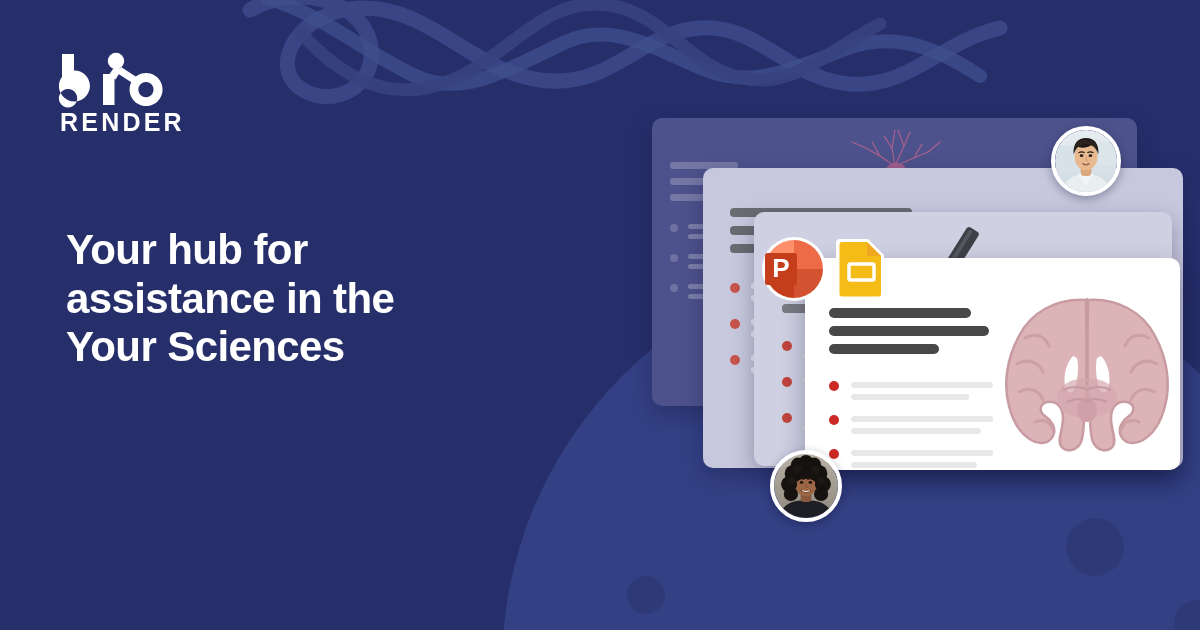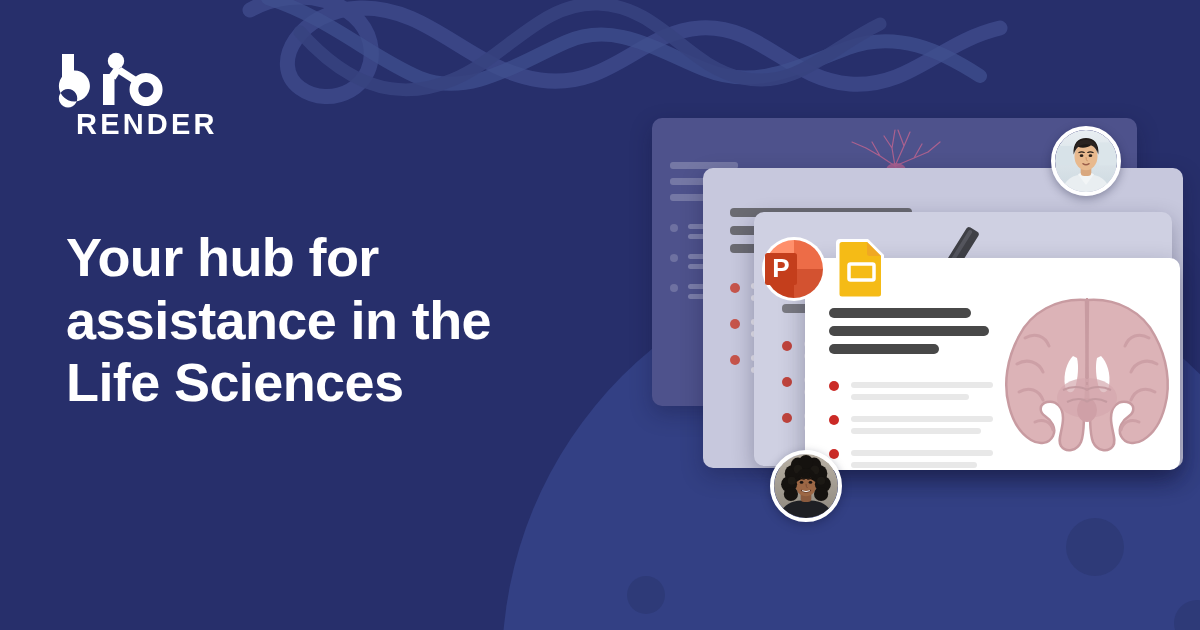--- a/index.html
+++ b/index.html
@@ -19,35 +19,35 @@
     background:#334084;
   }
   #bigCircle { left:502px; top:256px; width:820px; height:820px; }
   .dot-deco { position:absolute; border-radius:50%; background:#2e3a78; }
 
   
   #logo { position:absolute; left:58px; top:52px; width:190px; }
   #logoMark { display:block; }
   #logoWord {
     color:#ffffff;
-    font-size:29px;
+    font-size:25px;
     font-weight:bold;
     letter-spacing:3.2px;
     margin-top:2px;
-    margin-left:18px;
+    margin-left:2px;
     line-height:1;
   }
 
   
   #headline {
     position:absolute;
     left:66px; top:226px;
     width:520px;
     color:#ffffff;
-    font-size:54px;
+    font-size:42px;
     font-weight:bold;
     line-height:1.16;
     letter-spacing:-0.6px;
   }
   #headline .ln { display:block; white-space:nowrap; }
 
   
   #deck { position:absolute; left:0; top:0; width:1200px; height:630px; }
   .slide { position:absolute; border-radius:10px; }
 
@@ -123,21 +123,21 @@
       <path d="M88,21 a16.5,16.5 0 1 0 0.1,0 z M88,30 a7.6,7.6 0 1 1 -0.1,0 z" fill="#ffffff" fill-rule="evenodd"></path>
 
       <path d="M63,15 L80,26 L76,32 L59,21 Z" fill="#ffffff"></path>
     </svg>
     <div id="logoWord">RENDER</div>
   </div>
 
   <h1 id="headline">
     <span class="ln">Your hub for</span>
     <span class="ln">assistance in the</span>
-    <span class="ln">Life Sciences</span>
+    <span class="ln">Your Sciences</span>
   </h1>
 
   <div id="deck">
 
     <div class="slide" id="slideBack">
       <svg width="485" height="288" viewBox="0 0 485 288" style="position:absolute;left:0;top:0;">
 
         <g opacity="0.95">
           <g stroke="#b0628f" stroke-width="1.2" fill="none" stroke-linecap="round">
             <path d="M243,48 L240,30 M243,48 L252,28 M252,28 L258,14 M252,28 L246,12

